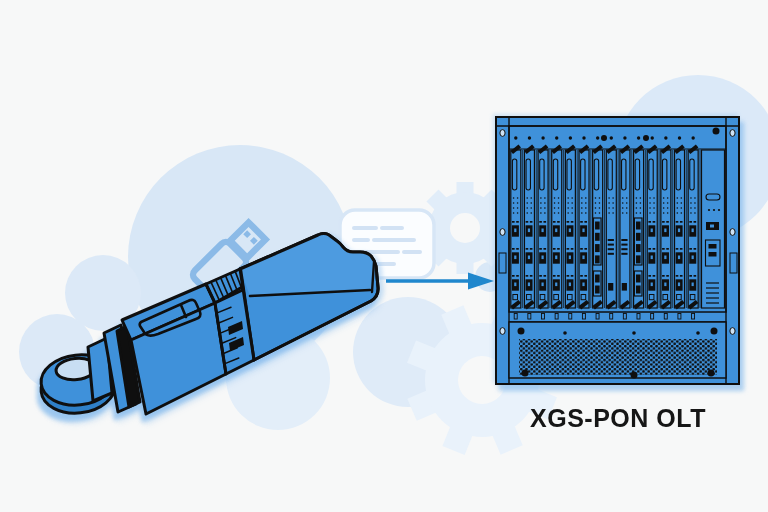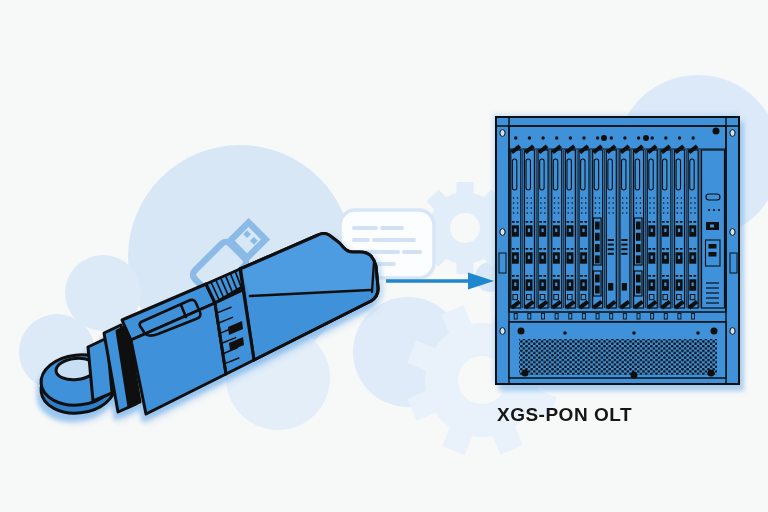--- a/index.html
+++ b/index.html
@@ -1,20 +1,20 @@
 <!DOCTYPE html>
 <html><head>
 <meta charset="utf-8">
 <style>
   html,body{margin:0;padding:0;}
   #stage{position:relative;width:768px;height:512px;overflow:hidden;
          font-family:"Liberation Sans",sans-serif;}
   #scene{position:absolute;left:0;top:0;}
-  #olt-label{position:absolute;left:497px;top:404px;width:242px;
-             font-size:19px;font-weight:bold;letter-spacing:0.5px;}
+  #olt-label{position:absolute;left:497px;top:404px;width:242px;text-align:center;
+             font-size:25px;font-weight:bold;letter-spacing:0.5px;}
 </style>
 </head>
 <body>
 
 <div id="stage" style="background: rgb(247, 248, 248);">
 <svg id="scene" width="768" height="512" viewBox="0 0 768 512">
   <defs>
     <pattern id="perf" width="5.2" height="4.6" patternUnits="userSpaceOnUse">
       <circle cx="1.3" cy="1.15" r="1.3" fill="#0e0e0e"></circle>
       <circle cx="3.9" cy="3.45" r="1.3" fill="#0e0e0e"></circle>

